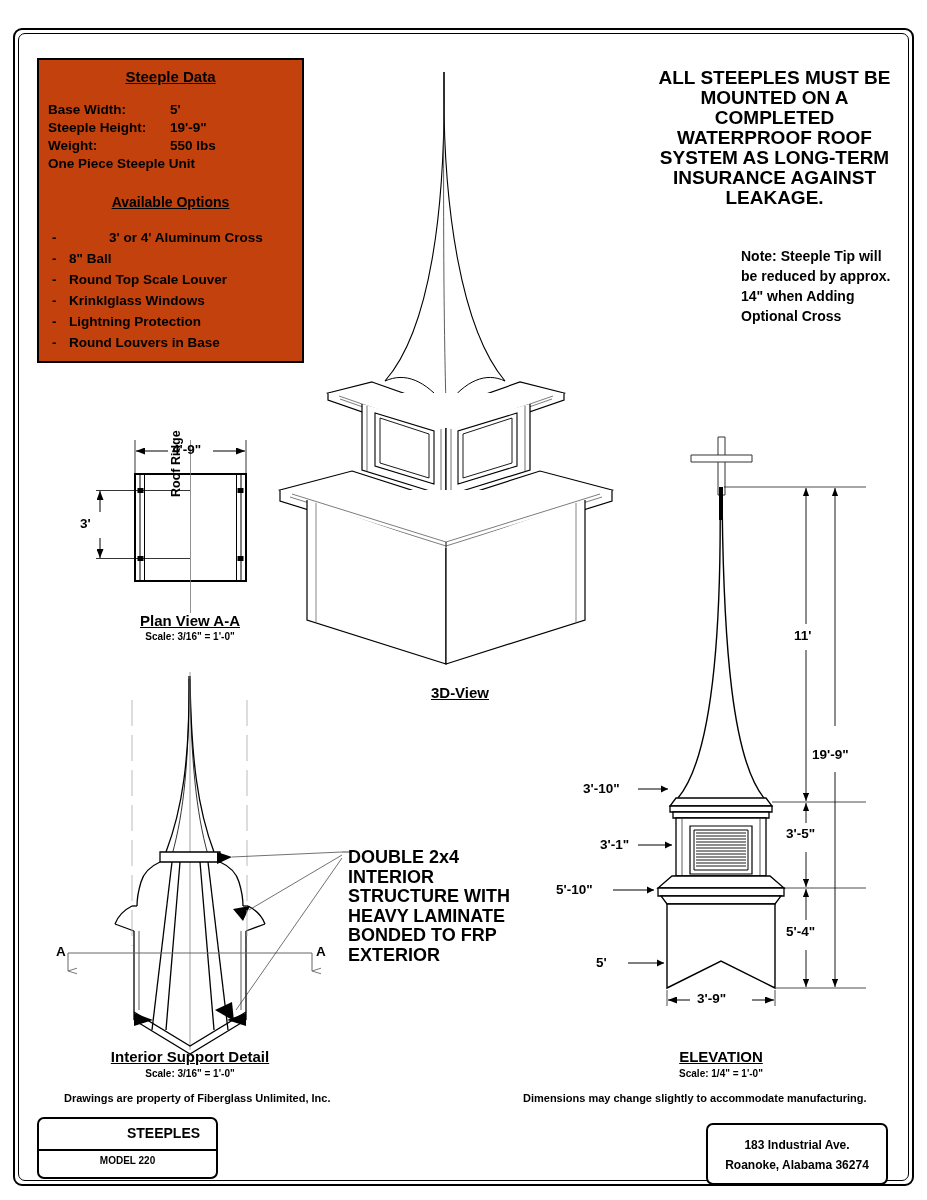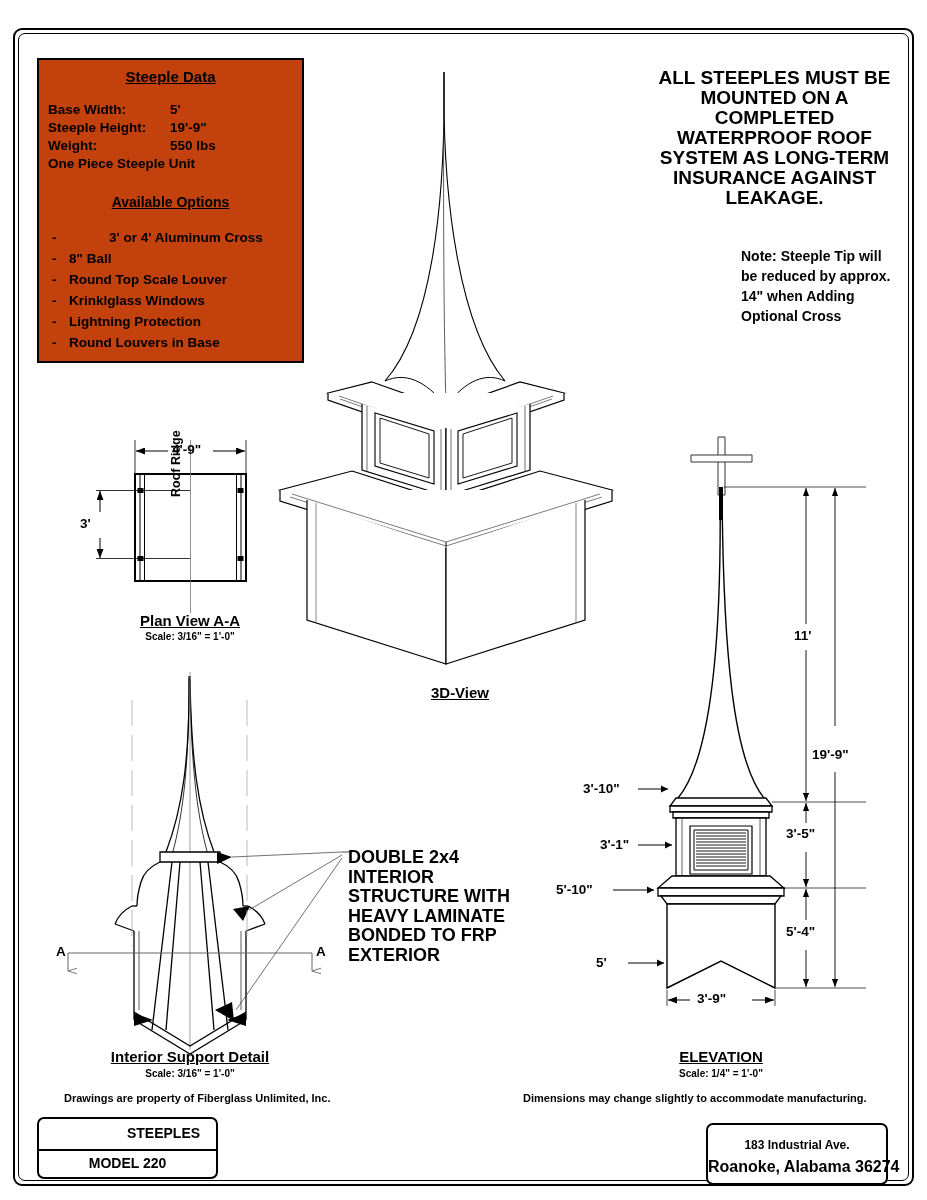--- a/index.html
+++ b/index.html
@@ -440,22 +440,22 @@
   <div class="dim" style="left:556px; top:882px;">5'-10"</div>
   <div class="dim" style="left:596px; top:955px;">5'</div>
   <div class="dim" style="left:697px; top:991px;">3'-9"</div>
 
   <div class="foot-note" style="left:47px; top:1092px;">Drawings are property of Fiberglass Unlimited, Inc.</div>
   <div class="foot-note" style="left:506px; top:1092px;">Dimensions may change slightly to accommodate manufacturing.</div>
 
   <div class="tb" id="tb-left">
     <div class="tb-divh" style="top:30px;"></div>
     <div class="tb-txt" style="left:0; top:6px; width:100%; font-size:14px;margin-left:36px;">STEEPLES</div>
-    <div class="tb-txt" style="left:0; top:36px; width:100%; font-size:14px;">MODEL 220</div>
+    <div class="tb-txt" style="left:0; top:36px; width:100%; font-size:10px;">MODEL 220</div>
   </div>
 
 
   <div class="tb" id="tb-right">
     <div class="tb-txt" style="left:0; top:13px; width:100%; font-size:12px;">183 Industrial Ave.</div>
-    <div class="tb-txt" style="left:0; top:33px; width:100%; font-size:16px;">Roanoke, Alabama 36274</div>
+    <div class="tb-txt" style="left:0; top:33px; width:100%; font-size:12px;">Roanoke, Alabama 36274</div>
   </div>
 
 </div>
 
 </body></html>

